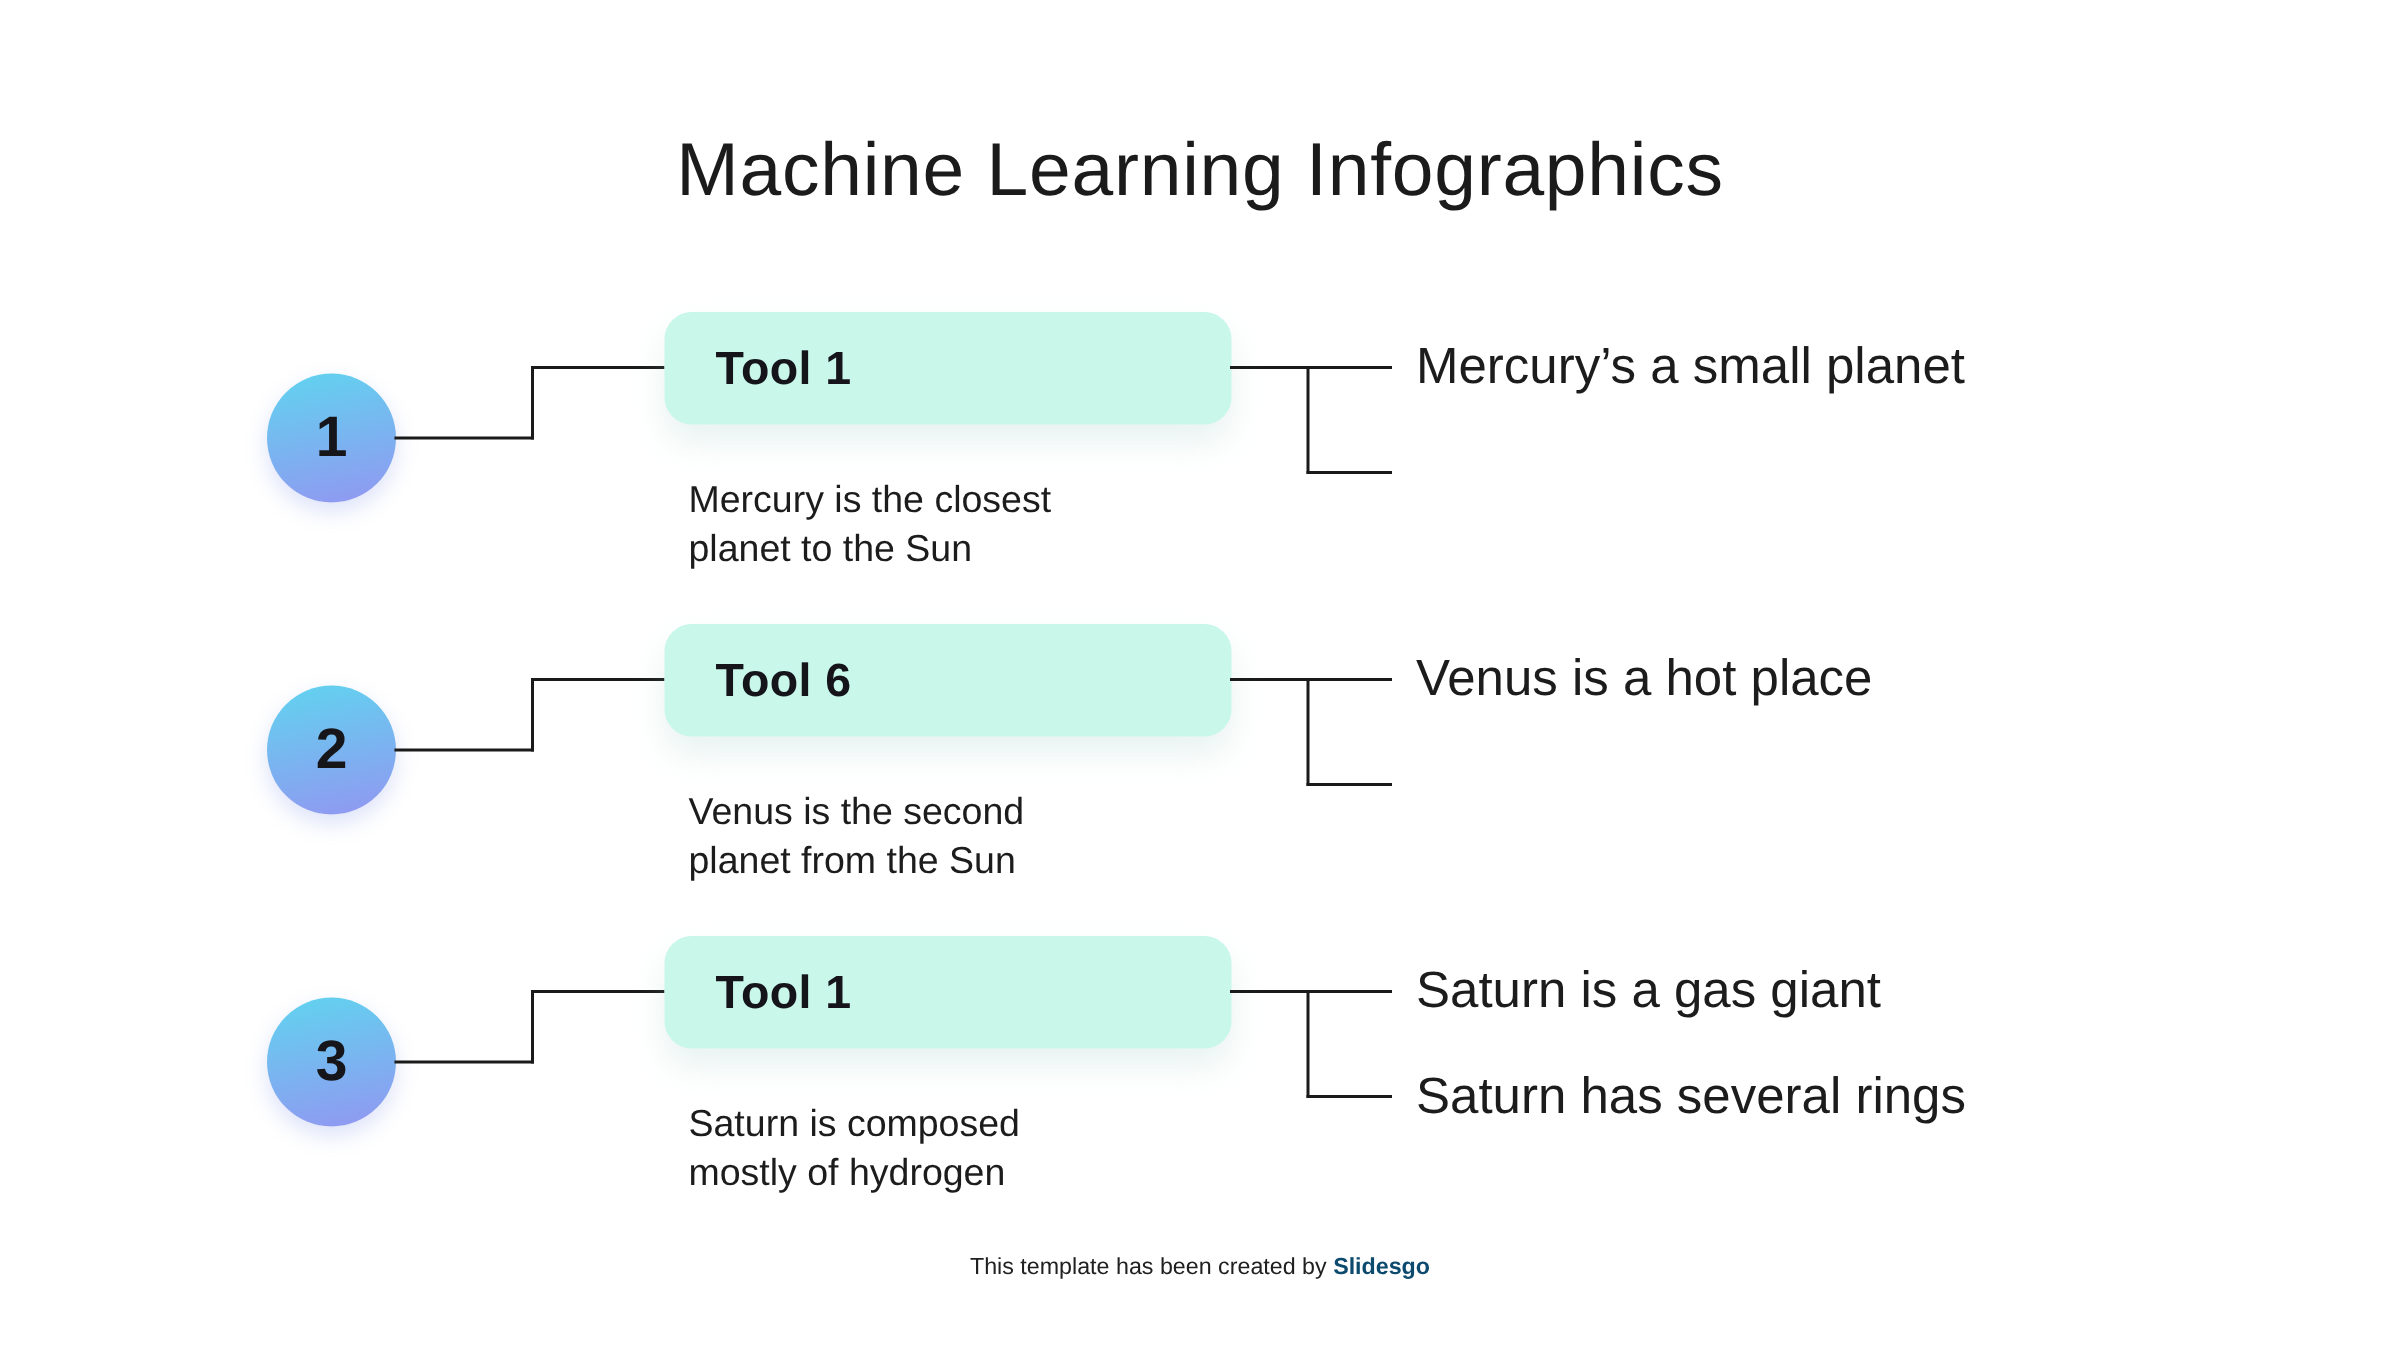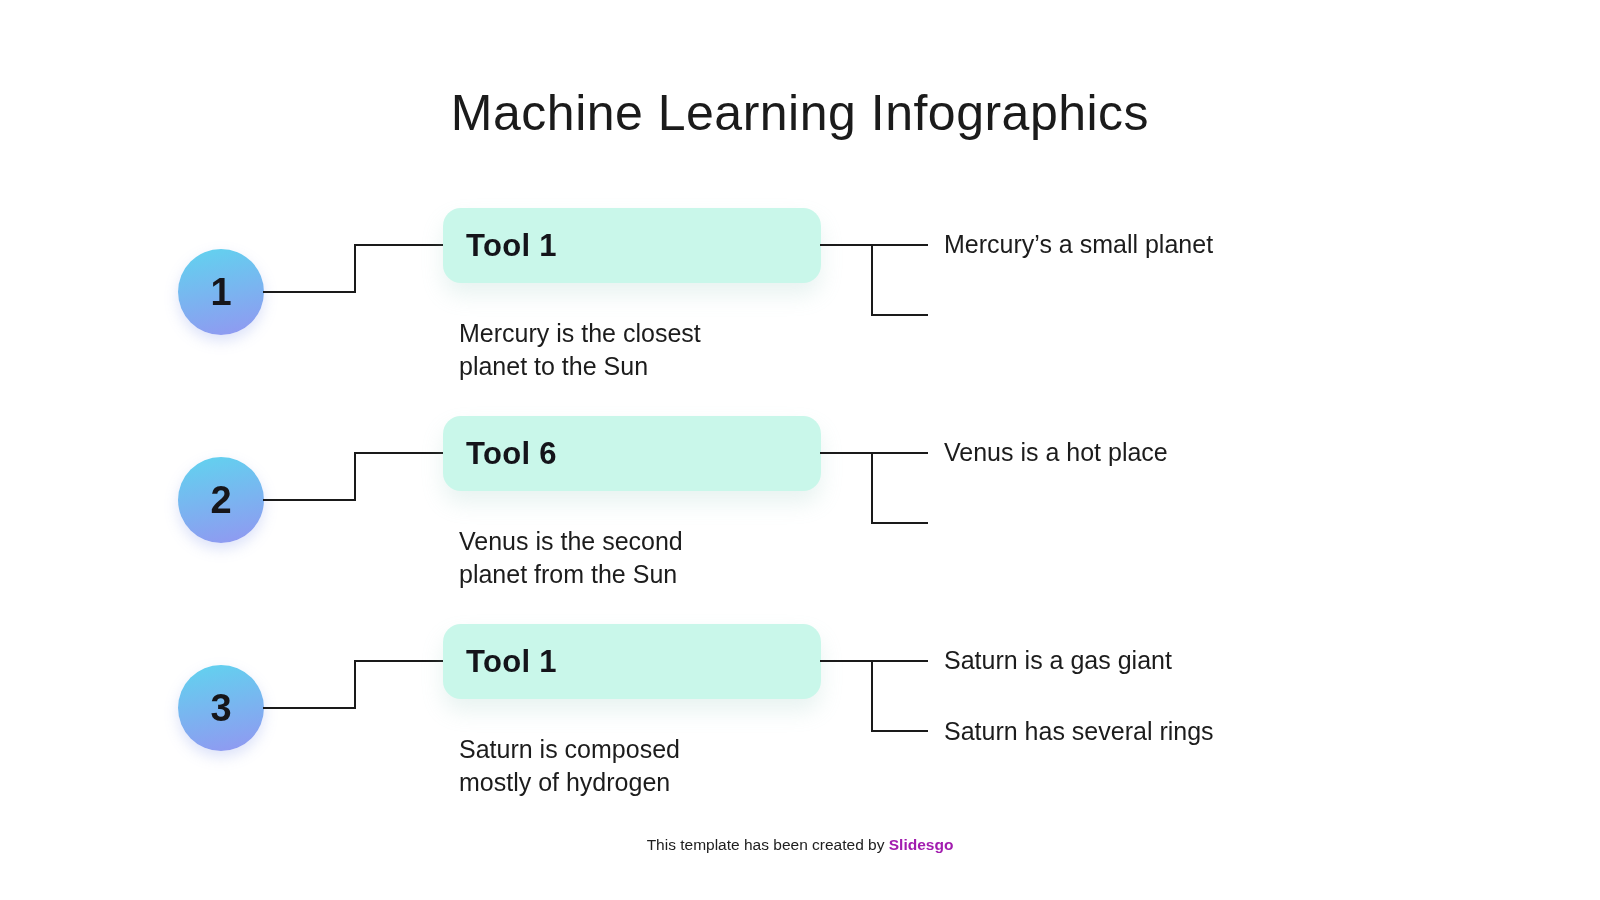--- a/index.html
+++ b/index.html
@@ -42,44 +42,44 @@
 
   .tool-box {
     position: absolute; left: 443px; top: 0;
     width: 378px; height: 75px;
     background: var(--mint, #c9f7ea);
     border-radius: 18px;
     display: flex; align-items: center;
     box-shadow: 0 12px 22px rgba(140, 195, 185, 0.20);
   }
   .tool-label {
-    padding-left: 23px;
+    padding-left: 34px;
     font-size: 31px; font-weight: bold; color: #14141a;
     letter-spacing: 0.3px;
   }
   .desc {
     position: absolute; left: 459px; top: 89px;
     font-size: 25px; line-height: 33px;
     white-space: pre-line;
     color: #1c1c1c;
     margin-top: 20px;
   }
   .bullet {
     position: absolute; left: 944px;
-    font-size: 25px; line-height: 30px; color: #1c1c1c;
+    font-size: 34px; line-height: 30px; color: #1c1c1c;
   }
   .bullet-1 { top: 21px; }
   .bullet-2 { top: 92px; }
 
   .footer {
     position: absolute; left: 0; top: 836px; width: 1600px;
     text-align: center;
     font-size: 15.5px; color: #202020;
   }
-  .footer b { font-weight: bold; color: #a21caf; margin-top: 39px; }
+  .footer b { font-weight: bold; color: #0c4a6e; margin-top: 39px; }
 </style>
 </head>
 <body>
 
 <div class="stage">
 
   <h1 class="title">Machine Learning Infographics</h1>
 
   <section class="row row-1">
     <div class="num-circle">

